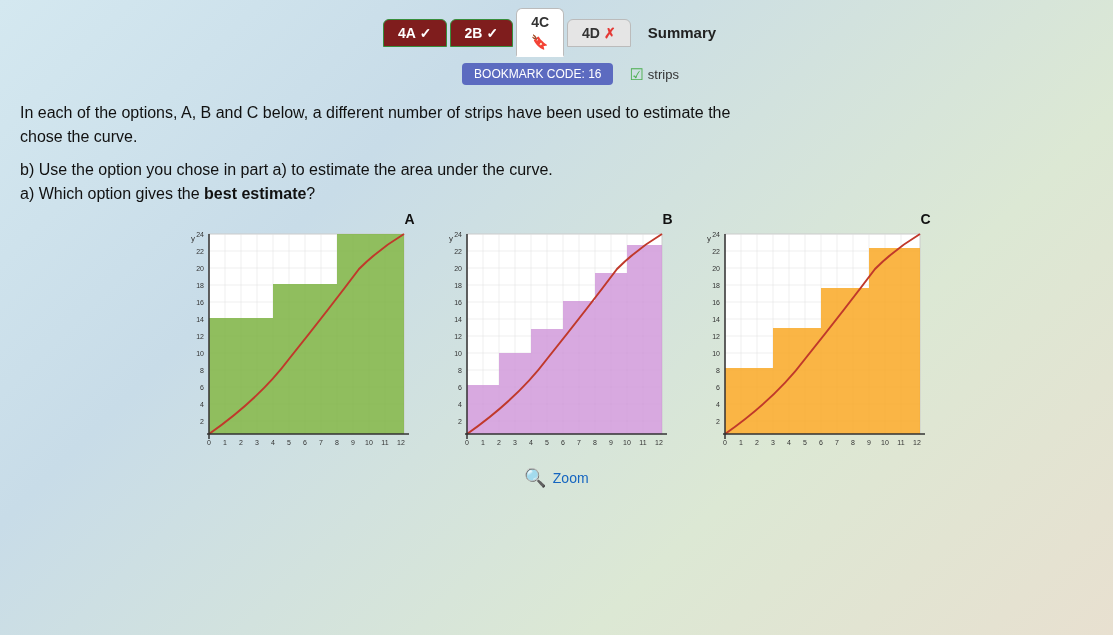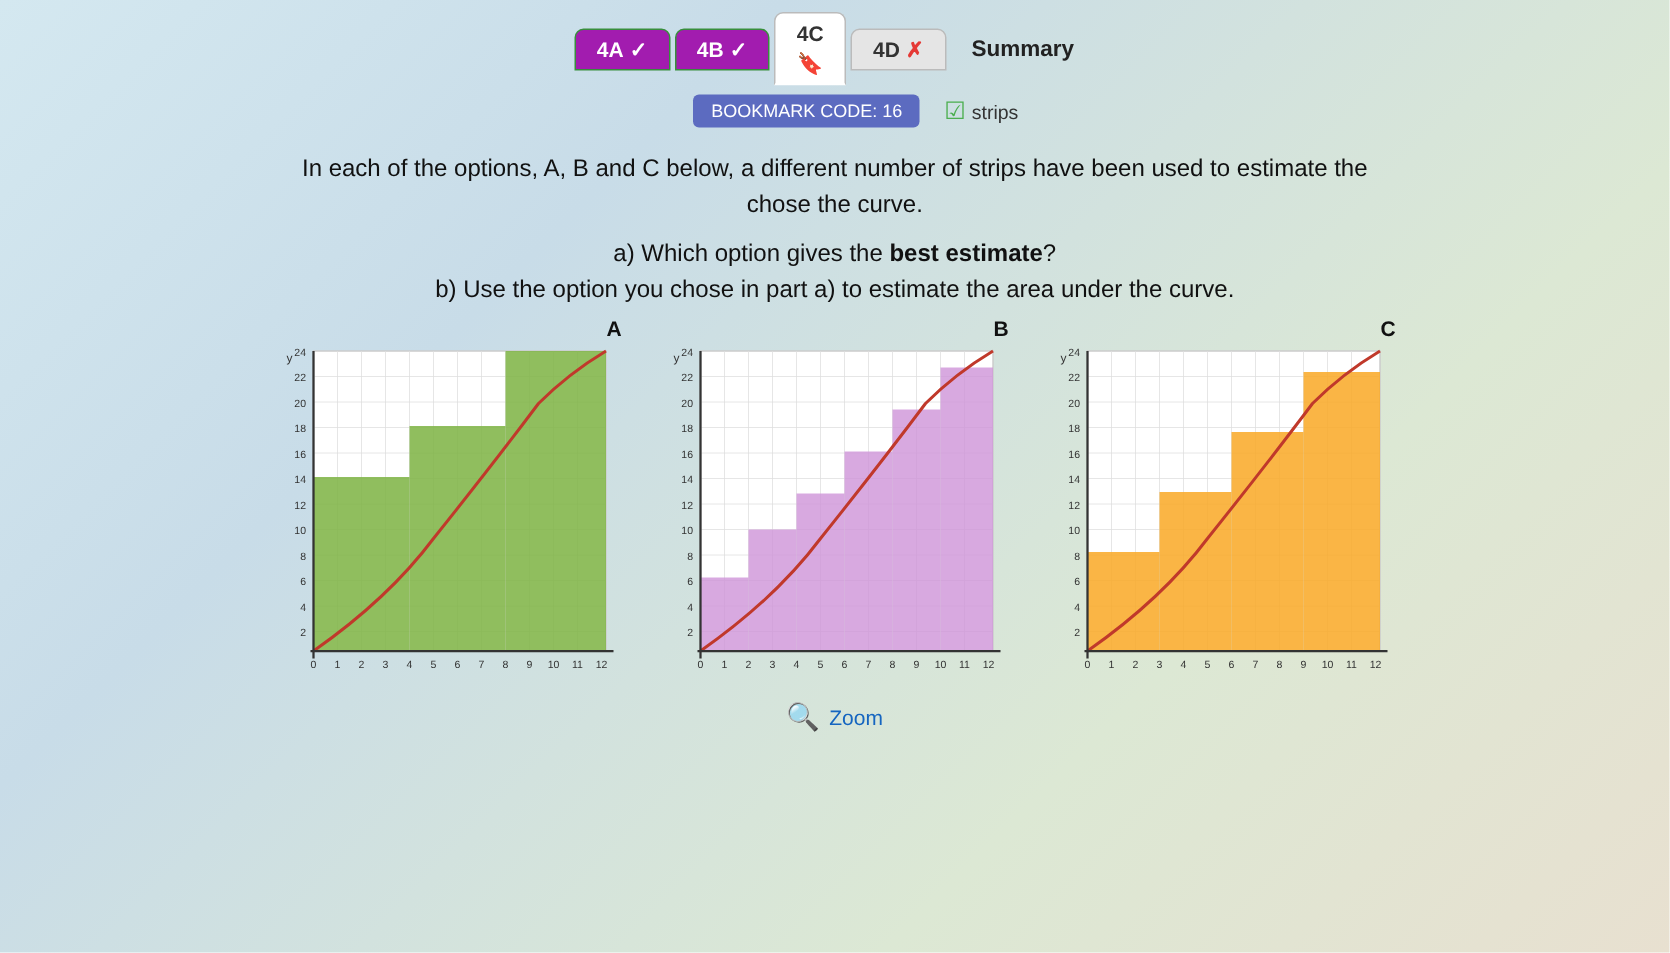--- a/index.html
+++ b/index.html
@@ -29,21 +29,21 @@
       padding: 5px 14px;
       border-radius: 6px 6px 0 0;
       font-size: 14px;
       font-weight: 600;
       cursor: pointer;
       border: 1px solid #bbb;
       background: #e8e8e8;
       color: #333;
     }
     .tab.green {
-      background: #a21caf;
+      background: #7f1d1d;
       color: white;
       border-color: #388e3c;
     }
     .tab.active {
       background: #fff;
       border-bottom: 2px solid white;
       flex-direction: column;
     }
     .tab.red-x {
       background: #e5e5e5;
@@ -91,21 +91,21 @@
       font-size: 13px;
       color: #333;
     }
     .allowed-icon {
       color: #4caf50;
       font-size: 16px;
     }
 
     
     .main-content {
-      text-align: center;
+      text-align: left;
       padding: 10px 20px 0 20px;
     }
     .question-text {
       font-size: 16px;
       color: #111;
       line-height: 1.5;
       margin-bottom: 12px;
     }
     .sub-question {
       font-size: 16px;
@@ -167,21 +167,21 @@
 </head>
 <body>
 
 <div class="tab-bar">
   <div class="tab-group">
     <div class="tab green">
       <span>4A</span>
       <span class="check">✓</span>
     </div>
     <div class="tab green">
-      <span>4B</span>
+      <span>2B</span>
       <span class="check">✓</span>
     </div>
     <div class="tab active">
       <span>4C</span>
       <span>🔖</span>
     </div>
     <div class="tab red-x">
       <span>4D</span>
       <span class="x-mark">✗</span>
     </div>
@@ -200,24 +200,24 @@
     <span>strips</span>
   </div>
 </div>
 
 <div class="main-content">
   <div class="question-text">
     <span>In each of the options, A, B and C below, a different number of strips have been used to estimate the</span><br>
     <span>chose the curve.</span>
   </div>
   <div class="sub-question">
+    <span>b) Use the option you chose in part a) to estimate the area under the curve.</span>
+  </div>
+  <div class="sub-question">
     <span>a) Which option gives the <strong>best estimate</strong>?</span>
-  </div>
-  <div class="sub-question">
-    <span>b) Use the option you chose in part a) to estimate the area under the curve.</span>
   </div>
 
   <div class="charts-area">
 
     <div class="chart-container">
       <div style="width:240px; display:flex; justify-content:flex-end;">
         <span class="chart-label-top">A</span>
       </div>
       <div class="chart-wrapper">
         <svg class="chart-svg" viewBox="0 0 240 230">

